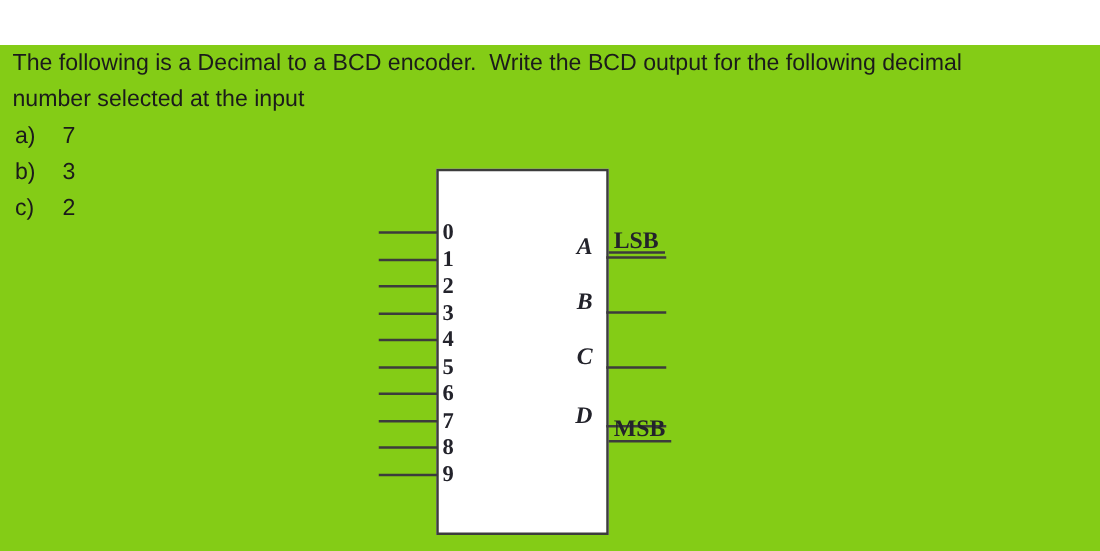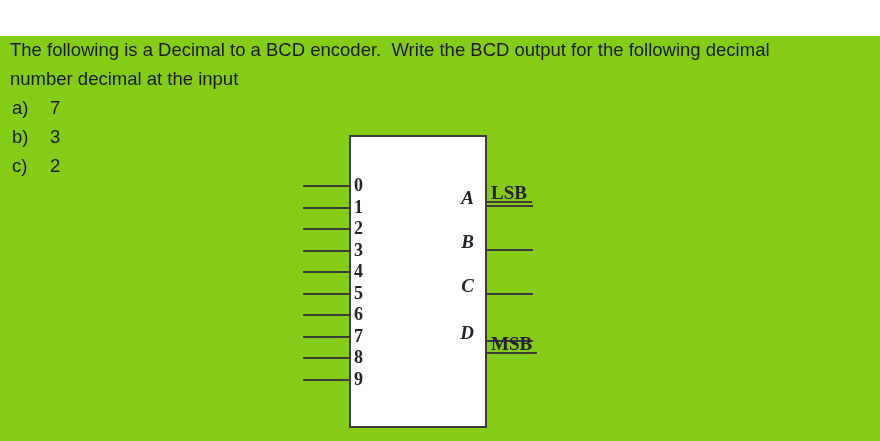--- a/index.html
+++ b/index.html
@@ -71,21 +71,21 @@
     white-space: nowrap;
   }
 </style>
 </head>
 <body>
 
 <div class="page">
 
   <div class="question">
     <div class="prompt-line">The following is a Decimal to a BCD encoder.  Write the BCD output for the following decimal</div>
-    <div class="prompt-line">number decimal at the input</div>
+    <div class="prompt-line">number selected at the input</div>
     <div id="question-items">
   <div class="q-item">
     <span class="q-label">a)</span>
     <span class="q-value">7</span>
   </div>
 
   <div class="q-item">
     <span class="q-label">b)</span>
     <span class="q-value">3</span>
   </div>

